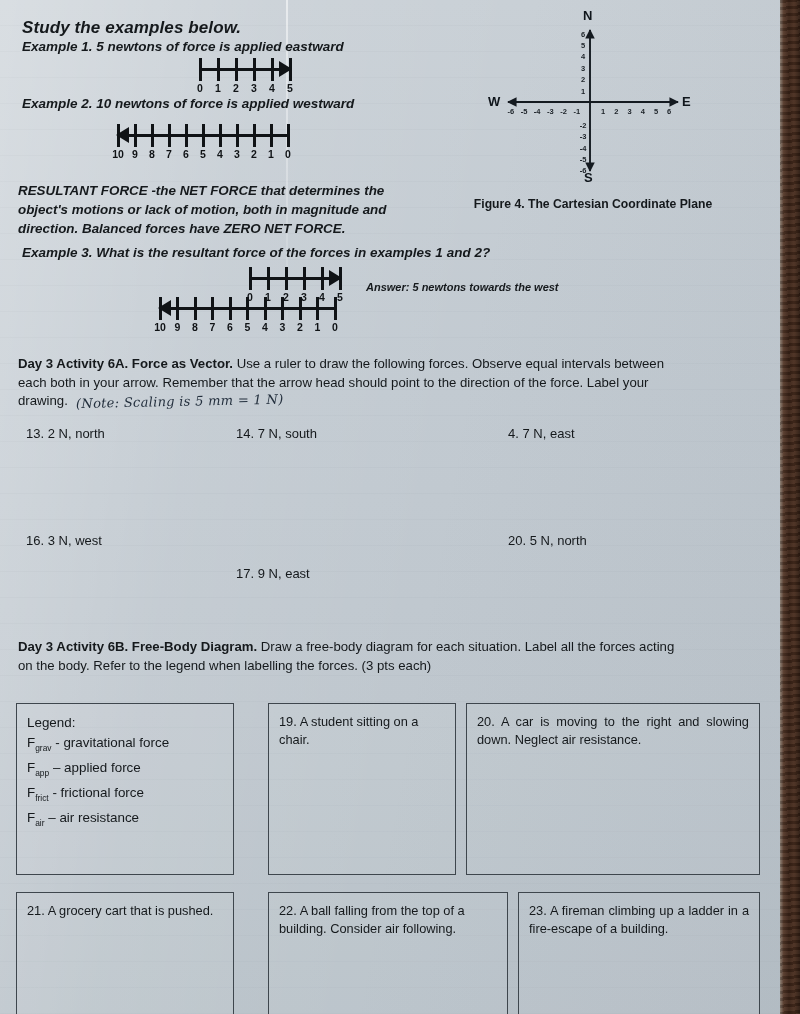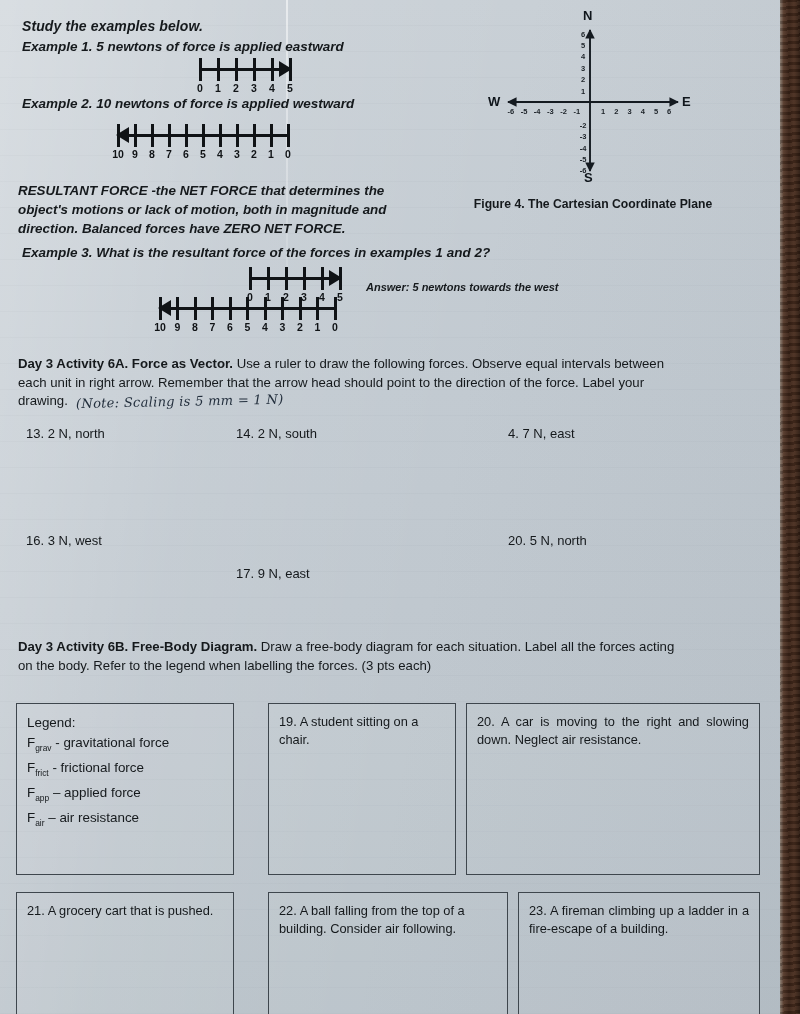--- a/index.html
+++ b/index.html
@@ -50,21 +50,21 @@
       repeating-linear-gradient(0deg, rgba(90,100,110,0.35) 0 1px, rgba(0,0,0,0) 1px 26px);
   }
   .content {
     position: absolute;
     left: 0; top: 0;
     width: 782px;
     height: 1014px;
   }
   .abs { position: absolute; }
   .b { font-weight: bold; }
-  .t-lead { font-size: 14px; font-style: italic; font-weight: 600; letter-spacing: .1px; }
+  .t-lead { font-size: 17px; font-style: italic; font-weight: 600; letter-spacing: .1px; }
   .t-ex { font-size: 13.5px; font-style: italic; font-weight: 600; }
   .t-def { font-size: 13.4px; font-style: italic; font-weight: 600; line-height: 19px; }
   .t-answer { font-size: 11px; font-style: italic; font-weight: 600; }
   .t-body { font-size: 13.2px; line-height: 18.5px; }
   .t-item { font-size: 13px; }
   .t-cap { font-size: 12.2px; font-weight: 600; }
 
   
   .hand {
     font-family: "DejaVu Serif", serif;
@@ -327,32 +327,32 @@
           <div class="axnum" style="left: 174.8px; top: 105px;">4</div>
           <div class="axnum" style="left: 188px; top: 105px;">5</div>
           <div class="axnum" style="left: 201.2px; top: 105px;">6</div>
         </div>
     </div>
 
     <div class="abs t-cap" style="left:468px; top:197px; width:250px; text-align:center;">Figure 4. The Cartesian Coordinate Plane</div>
 
     <div class="abs t-body" style="left:18px; top:355px; width:748px;">
       <span class="b">Day 3 Activity 6A. Force as Vector.</span><span> Use a ruler to draw the following forces. Observe equal intervals between</span><br>
-      <span>each unit in right arrow. Remember that the arrow head should point to the direction of the force. Label your</span><br>
+      <span>each both in your arrow. Remember that the arrow head should point to the direction of the force. Label your</span><br>
       <span>drawing.</span>
     </div>
     <div class="abs hand" style="left:76px; top:396px;">(Note: Scaling is 5 mm = 1 N)</div>
 
     <div class="abs t-item" style="left:26px; top:426px;">
       <span>13.</span>
       <span>2 N, north</span>
     </div>
     <div class="abs t-item" style="left:236px; top:426px;">
       <span>14.</span>
-      <span>2 N, south</span>
+      <span>7 N, south</span>
     </div>
     <div class="abs t-item" style="left:508px; top:426px;">
       <span>4.</span>
       <span>7 N, east</span>
     </div>
 
     <div class="abs t-item" style="left:26px; top:533px;">
       <span>16.</span>
       <span>3 N, west</span>
     </div>
@@ -367,22 +367,22 @@
 
     <div class="abs t-body" style="left:18px; top:638px; width:752px;">
       <span class="b">Day 3 Activity 6B. Free-Body Diagram.</span><span> Draw a free-body diagram for each situation. Label all the forces acting</span><br>
       <span>on the body. Refer to the legend when labelling the forces. (3 pts each)</span>
     </div>
 
     <div class="legendbox" style="left:16px; top:703px; width:218px; height:172px;">
       <div>Legend:</div>
       <div id="legend-entries">
           <div class="fsym"><span>F</span><sub>grav</sub><span> - gravitational force</span></div>
+          <div class="fsym"><span>F</span><sub>app</sub><span> – applied force</span></div>
           <div class="fsym"><span>F</span><sub>frict</sub><span> - frictional force</span></div>
-          <div class="fsym"><span>F</span><sub>app</sub><span> – applied force</span></div>
           <div class="fsym"><span>F</span><sub>air</sub><span> – air resistance</span></div>
         </div>
     </div>
 
     <div class="qbox" style="left:268px; top:703px; width:188px; height:172px; text-align:left;">
       <span>19.</span>
       <span>A student sitting on a chair.</span>
     </div>
 
     <div class="qbox" style="left:466px; top:703px; width:294px; height:172px;">

